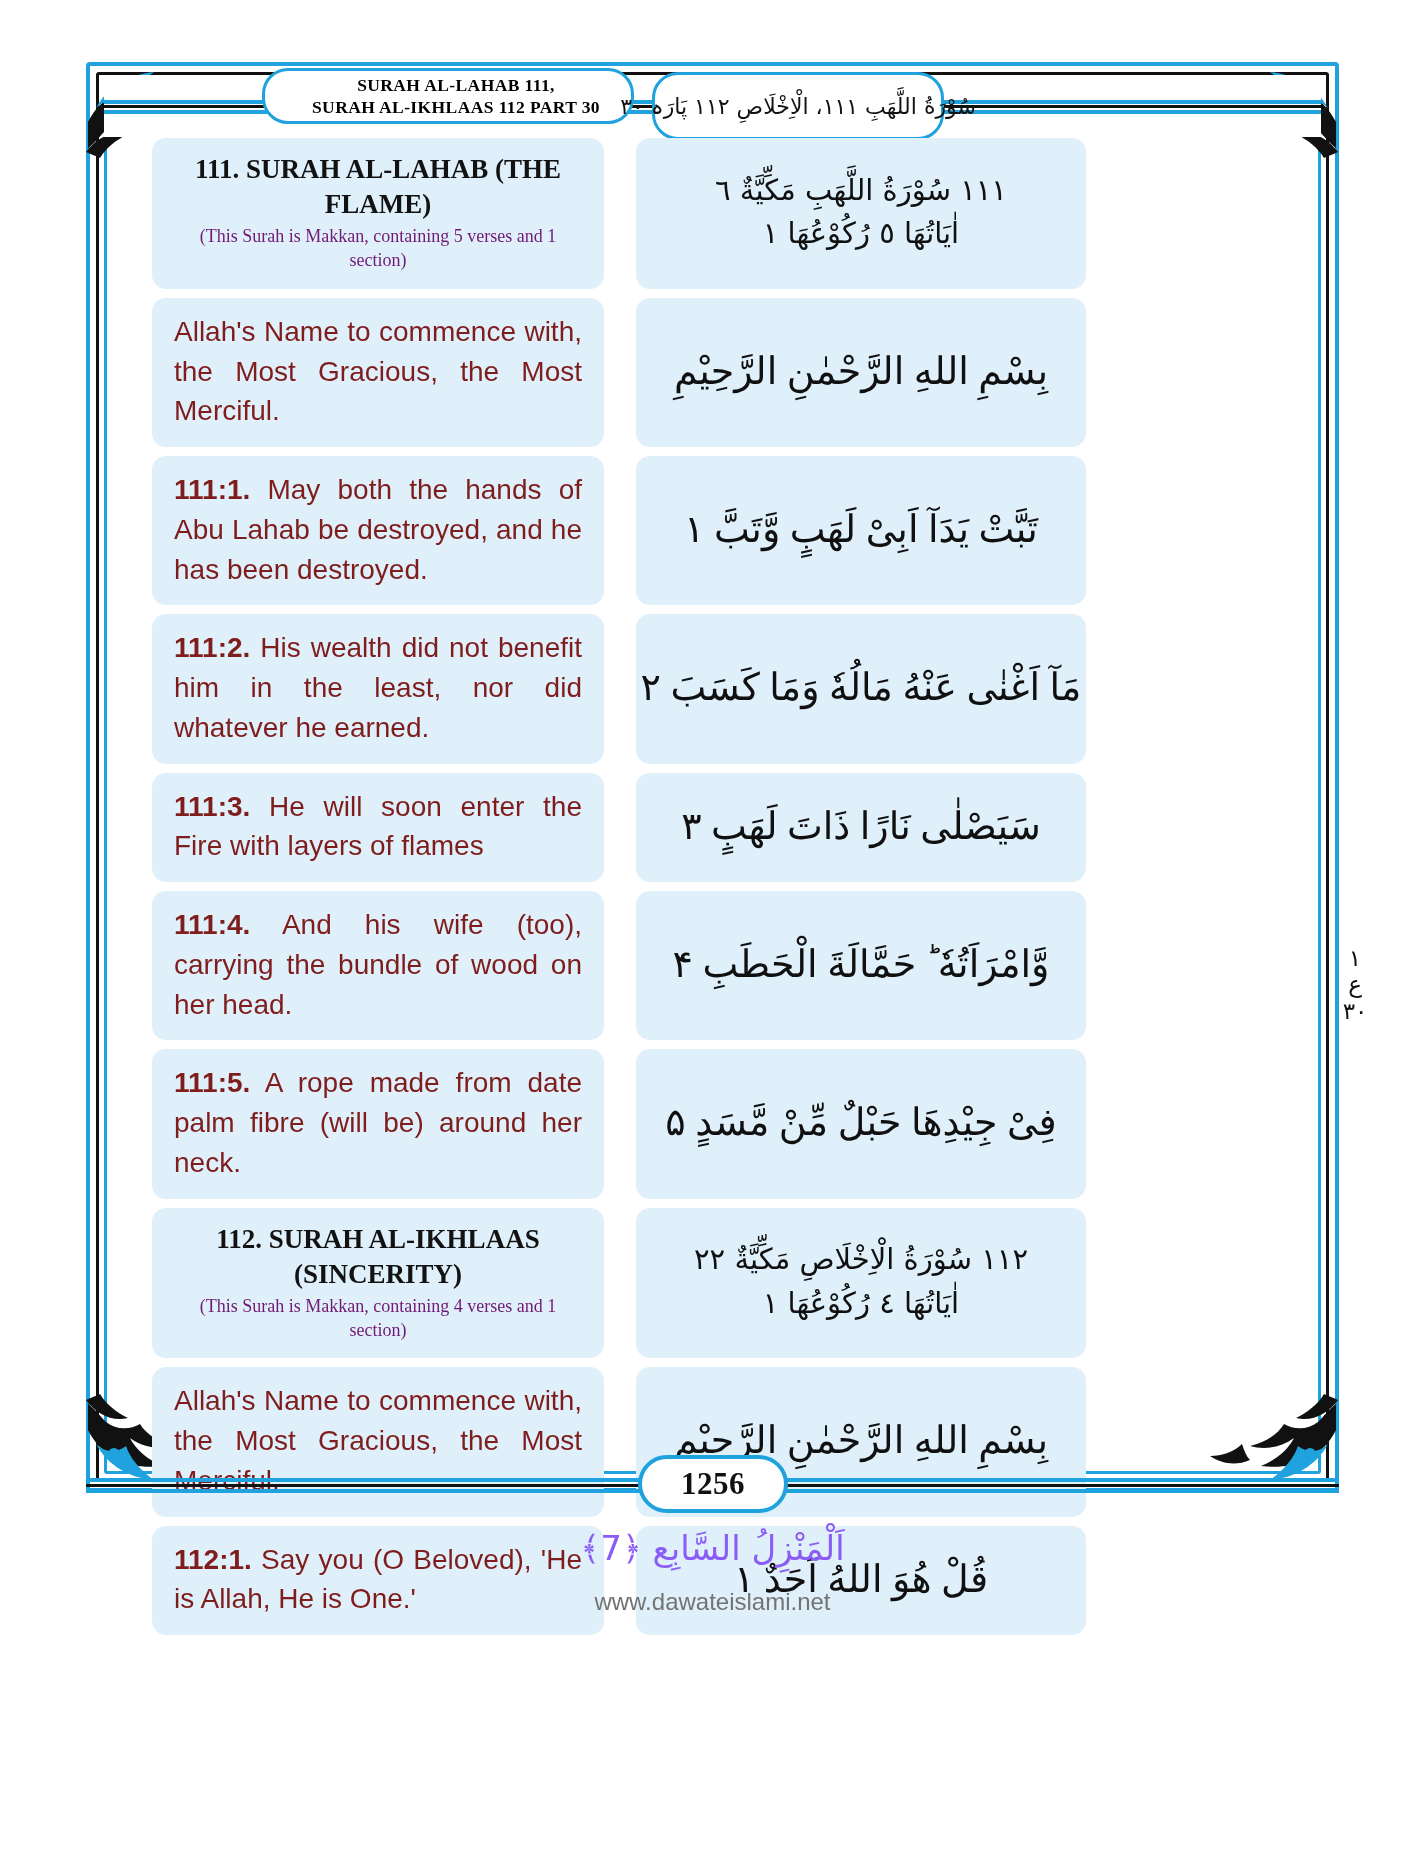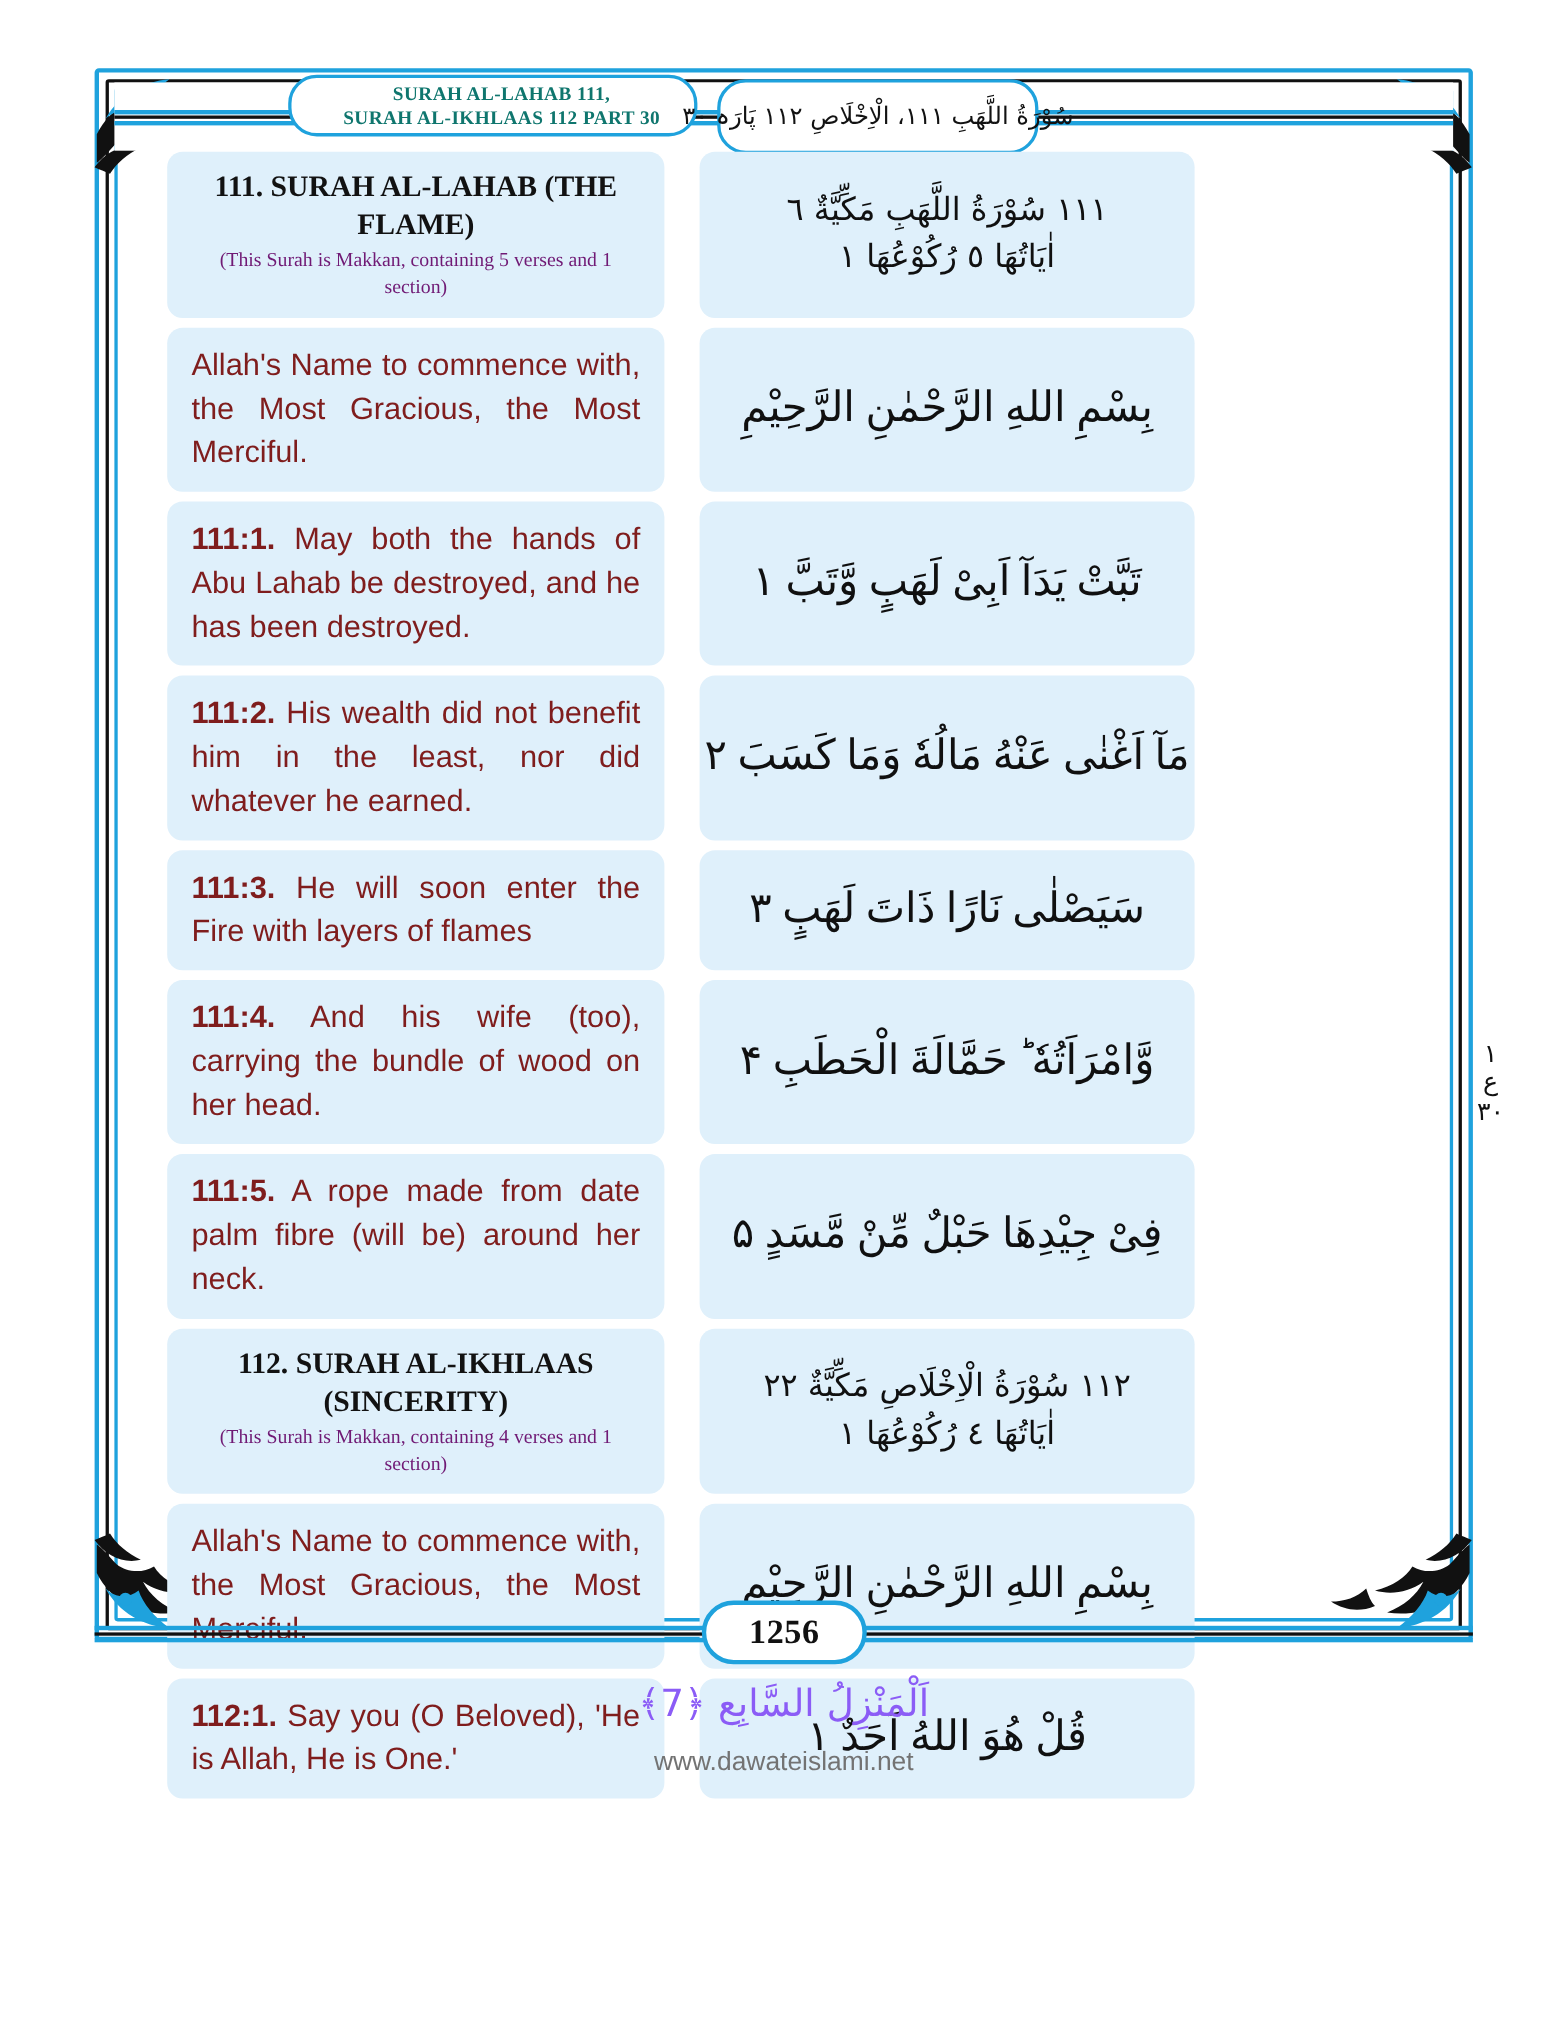--- a/index.html
+++ b/index.html
@@ -73,21 +73,21 @@
   .hdr-pill-left {
     left: 262px; top: 68px;
     width: 372px; height: 56px;
     padding: 2px 10px 0 10px;
   }
   .hdr-pill-left .t {
     font-size: 17.5px;
     font-weight: bold;
     letter-spacing: 0.4px;
     line-height: 1.25;
-    color: #0f766e;
+    color: #000000;
     font-family: "Liberation Serif", serif;
     margin-left: 16px;
   }
   .hdr-pill-right {
     left: 652px; top: 72px;
     width: 292px; height: 68px;
     padding: 0 12px;
   }
   .hdr-pill-right .t {
     font-size: 22px;

